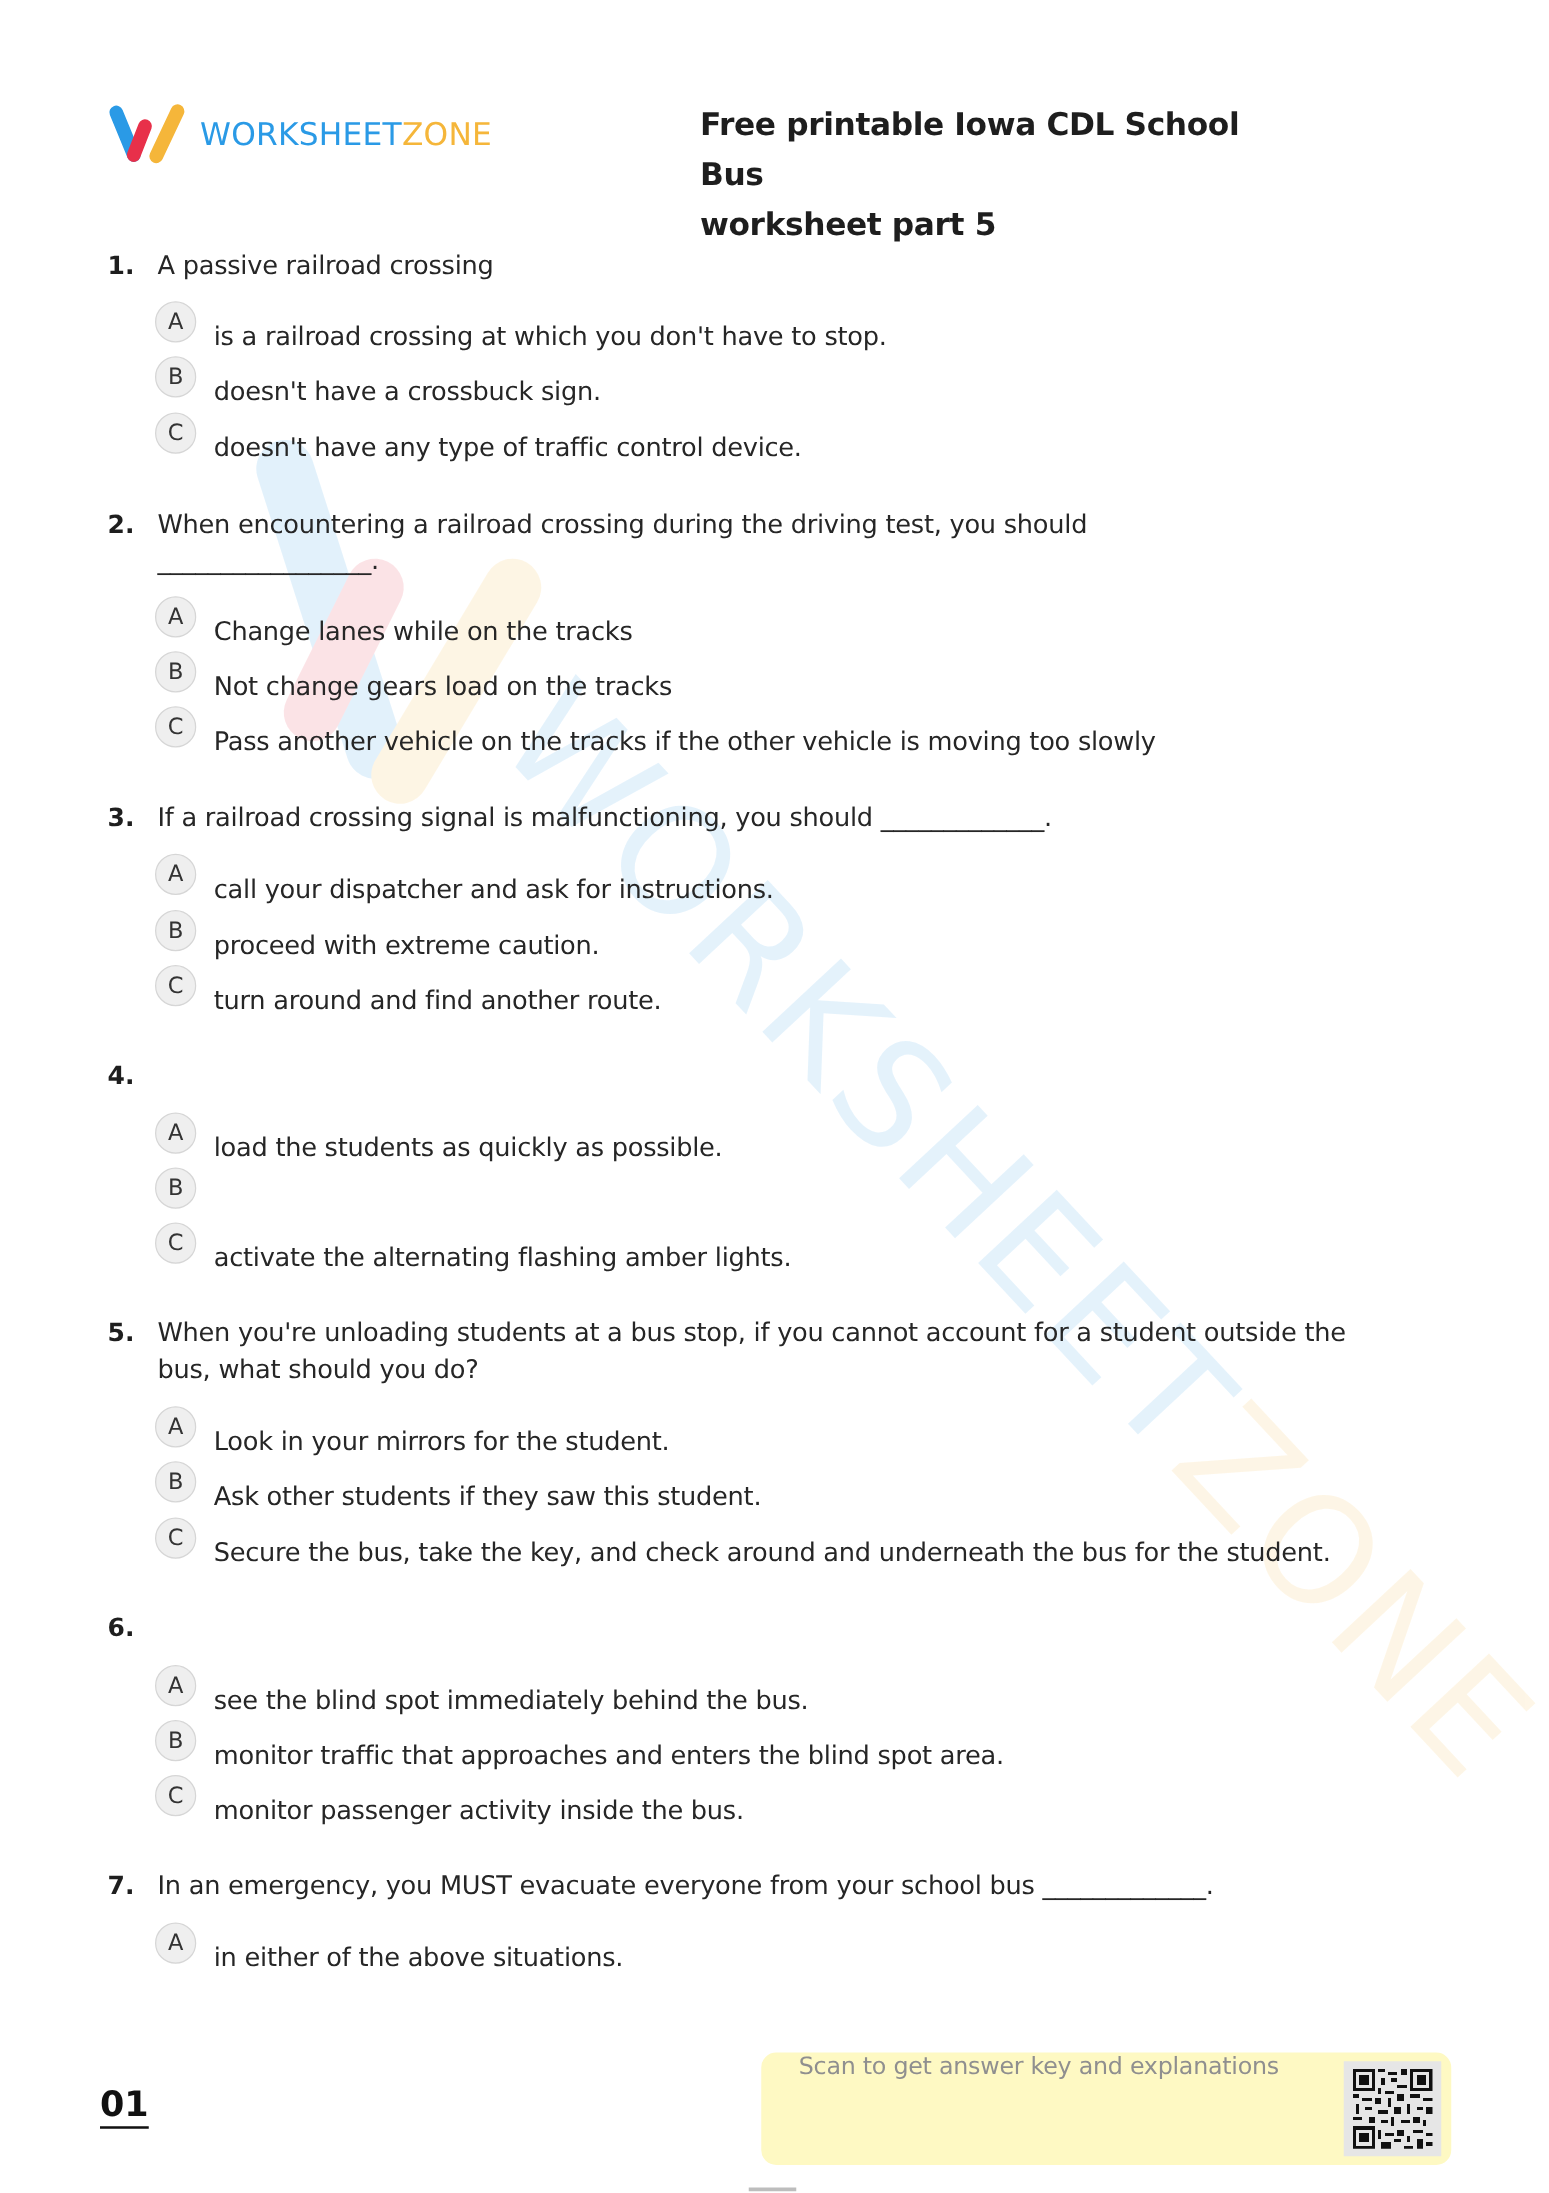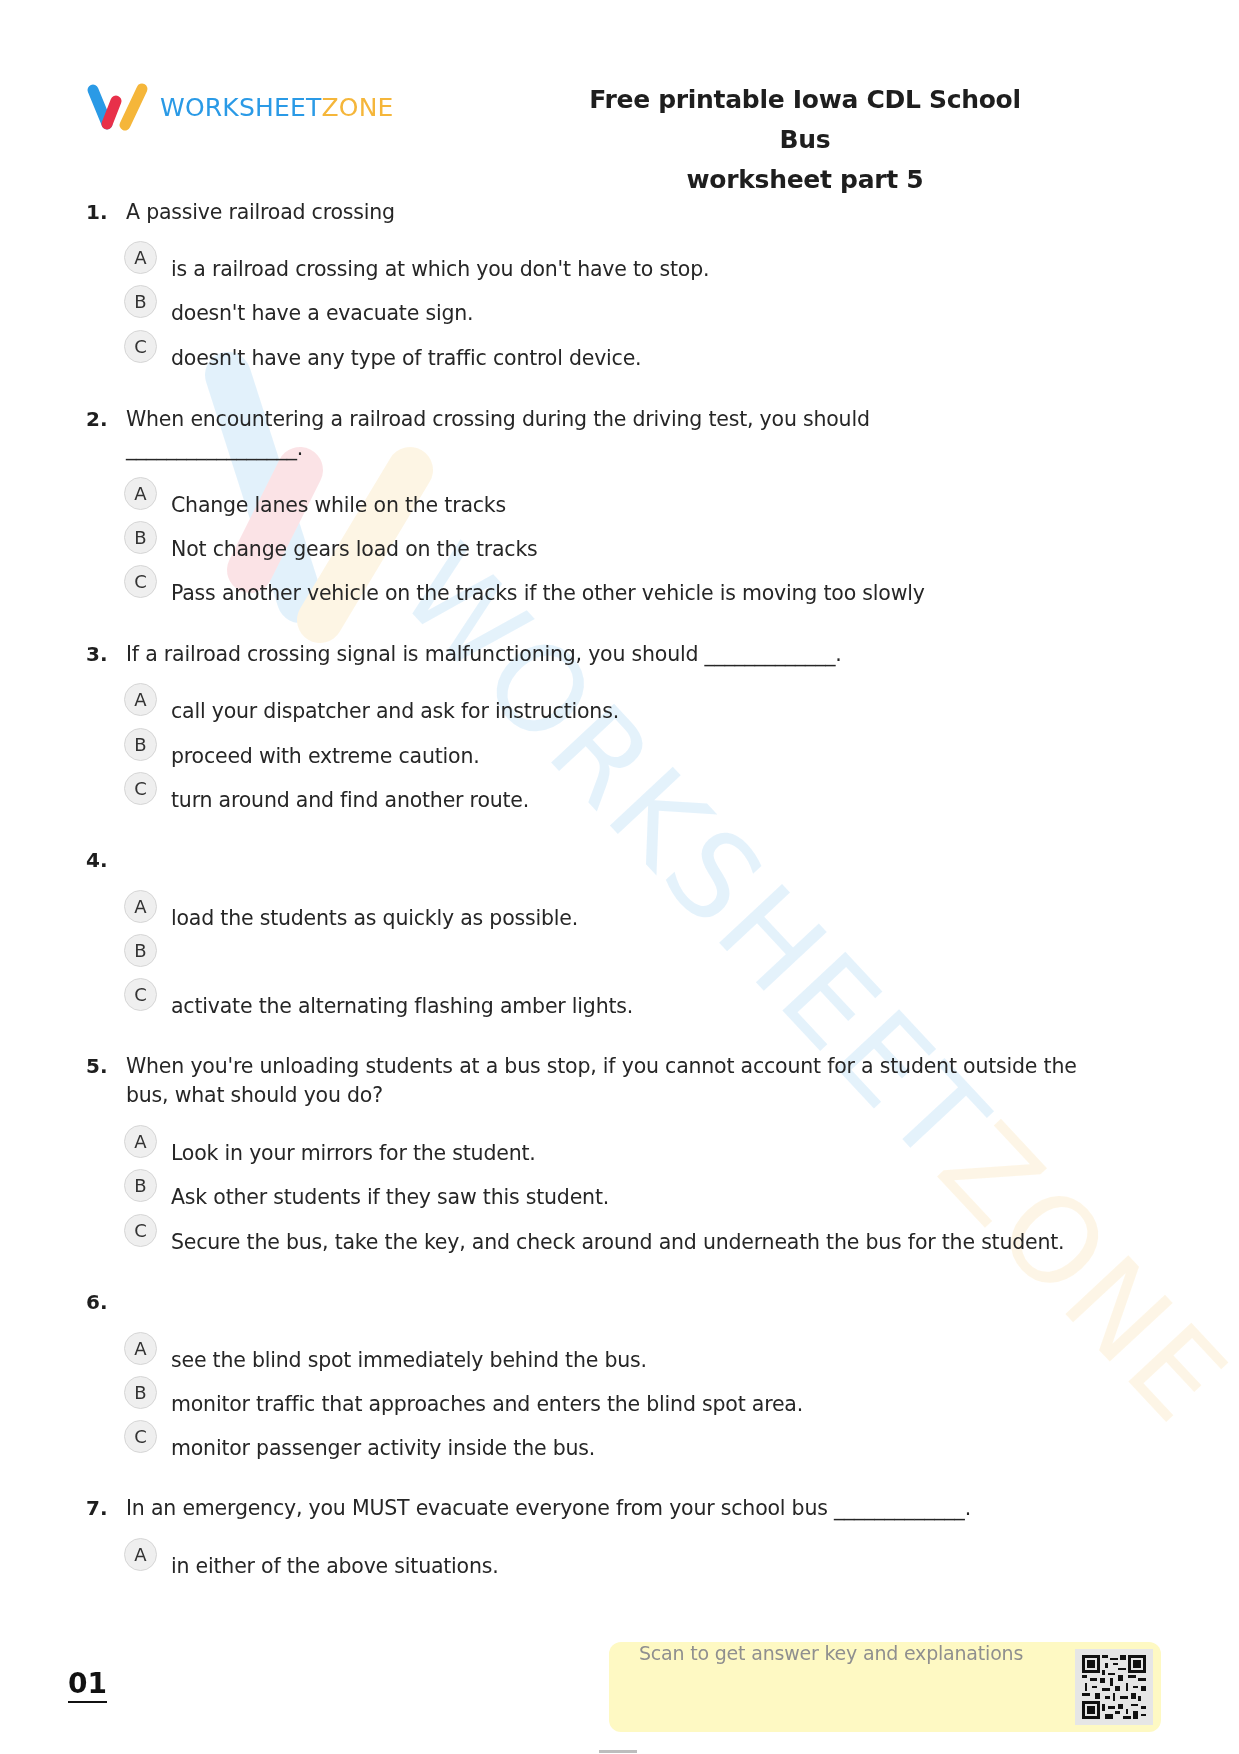--- a/index.html
+++ b/index.html
@@ -4,32 +4,32 @@
 <style>
   html, body { margin:0; padding:0; background:#ffffff; }
   body { width:1239px; height:1754px; position:relative; overflow:hidden;
          font-family:"Liberation Sans", "DejaVu Sans", sans-serif; color:#222; }
   .watermark { position:absolute; left:0; top:0; width:1239px; height:1754px; pointer-events:none; z-index:0; }
   .logo { position:absolute; left:84px; top:80px; display:flex; align-items:center; z-index:1; }
   .logo svg { width:70px; height:54px; }
   .logo-text { font-family:"DejaVu Sans", sans-serif; font-size:25px; letter-spacing:0.2px; margin-left:6px; font-weight:normal; }
   .logo-text .w { color:#2a9ae6; }
   .logo-text .z { color:#f5b63a; }
-  .title { position:absolute; left:560px; width:490px; top:80px; text-align:center; z-index:1;
+  .title { position:absolute; left:560px; width:490px; top:80px; z-index:1;
            font-family:"DejaVu Sans", sans-serif; font-weight:bold; font-size:25px; line-height:40px; color:#1e1e1e; letter-spacing:-0.3px; }
   .q { position:absolute; left:86px; right:80px; z-index:1; }
   .q-head { position:relative; padding-left:40px; font-size:21.5px; line-height:29px; color:#262626; }
   .q-num { position:absolute; left:0; top:0; font-weight:bold; font-family:"DejaVu Sans", sans-serif; font-size:20px; color:#1e1e1e; }
   .q-text { font-family:"DejaVu Sans", sans-serif; font-size:20.5px; letter-spacing:-0.2px;margin-top:11px; }
   .opt { position:absolute; left:38px; display:flex; align-items:center; height:36px; }
   .opt-badge { width:33px; height:33px; border-radius:50%; background:#efefef; border:1px solid #d6d6d6;
                display:flex; align-items:center; justify-content:center; font-family:"DejaVu Sans", sans-serif;
                font-size:18px; color:#333; box-sizing:border-box; }
   .opt-text { margin-left:14px; font-family:"DejaVu Sans", sans-serif; font-size:20.5px; color:#262626; letter-spacing:-0.2px; white-space:nowrap;margin-top:23px; }
-  .page-num { position:absolute; left:68px; top:1668px; font-family:"DejaVu Sans", sans-serif; font-weight:bold; font-size:28px;
+  .page-num { position:absolute; left:80px; top:1668px; font-family:"DejaVu Sans", sans-serif; font-weight:bold; font-size:28px;
               color:#111; border-bottom:2px solid #111; line-height:32px; padding-bottom:1px; z-index:1; }
   .footer-box { position:absolute; left:609px; top:1642px; width:552px; height:90px; background:#fef9c3; border-radius:12px;
                 display:flex; align-items:flex-start; z-index:1; }
   .footer-text { margin-left:30px; font-family:"DejaVu Sans", sans-serif; font-size:19px; color:#8f8f8f; letter-spacing:-0.2px; white-space:nowrap; }
   .qr { position:absolute; right:8px; top:7px; width:78px; height:76px; background:#e6e6e6; display:flex; align-items:center; justify-content:center; }
   .qr svg { width:64px; height:64px; }
   .bottom-tick { position:absolute; left:599px; top:1750px; width:38px; height:3px; background:#bdbdbd; }
 </style>
 </head>
 <body>
@@ -61,21 +61,21 @@
   <div class="q-head">
     <span class="q-num">1.</span>
     <span class="q-text">A passive railroad crossing</span>
   </div>
   <div class="opt" style="top:41px;">
       <span class="opt-badge">A</span>
       <span class="opt-text">is a railroad crossing at which you don't have to stop.</span>
     </div>
   <div class="opt" style="top:85px;">
       <span class="opt-badge">B</span>
-      <span class="opt-text">doesn't have a evacuate sign.</span>
+      <span class="opt-text">doesn't have a crossbuck sign.</span>
     </div>
   <div class="opt" style="top:130px;">
       <span class="opt-badge">C</span>
       <span class="opt-text">doesn't have any type of traffic control device.</span>
     </div>
 </div>
 
 <div class="q" style="top:405px;">
   <div class="q-head">
     <span class="q-num">2.</span>

